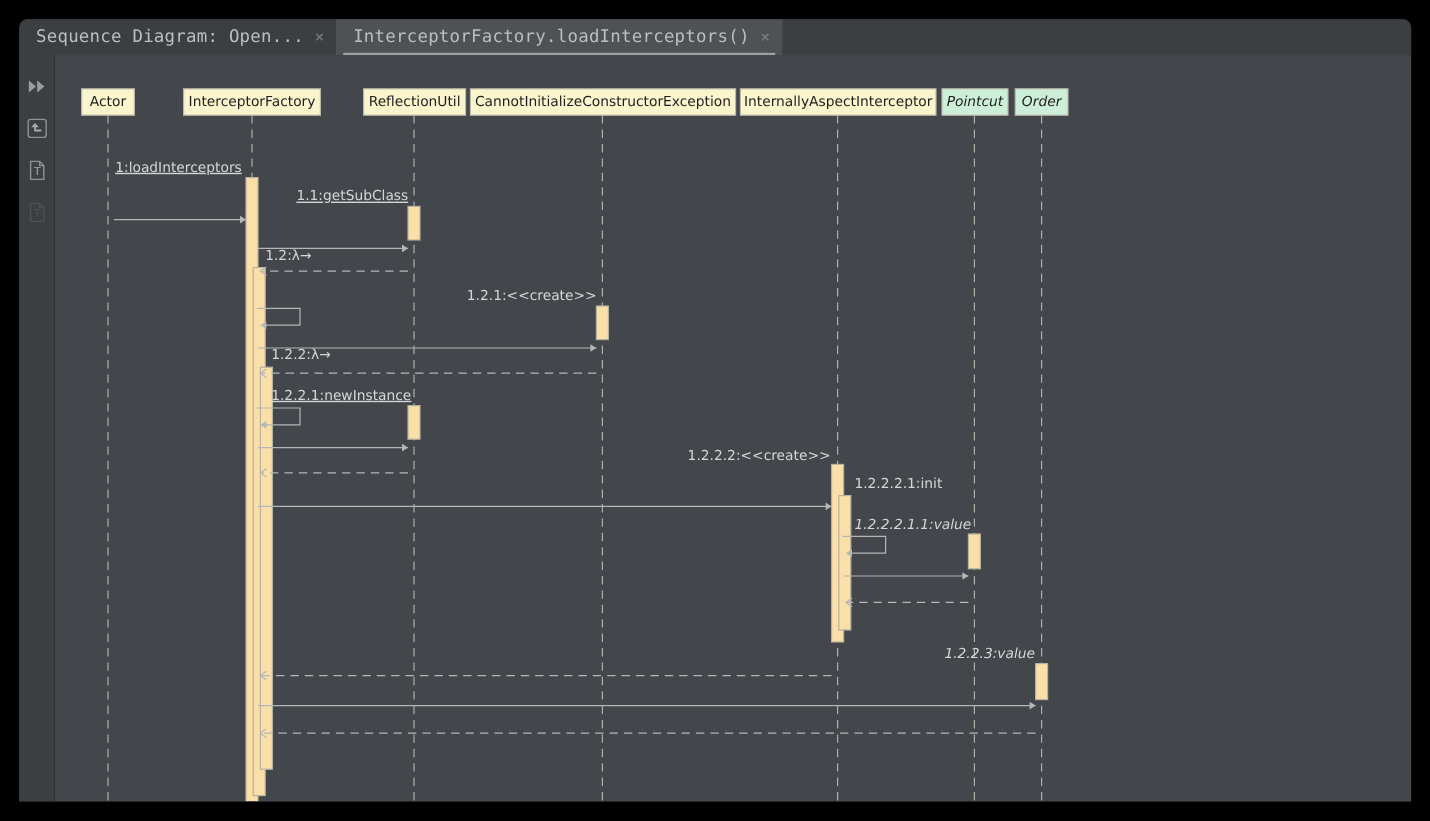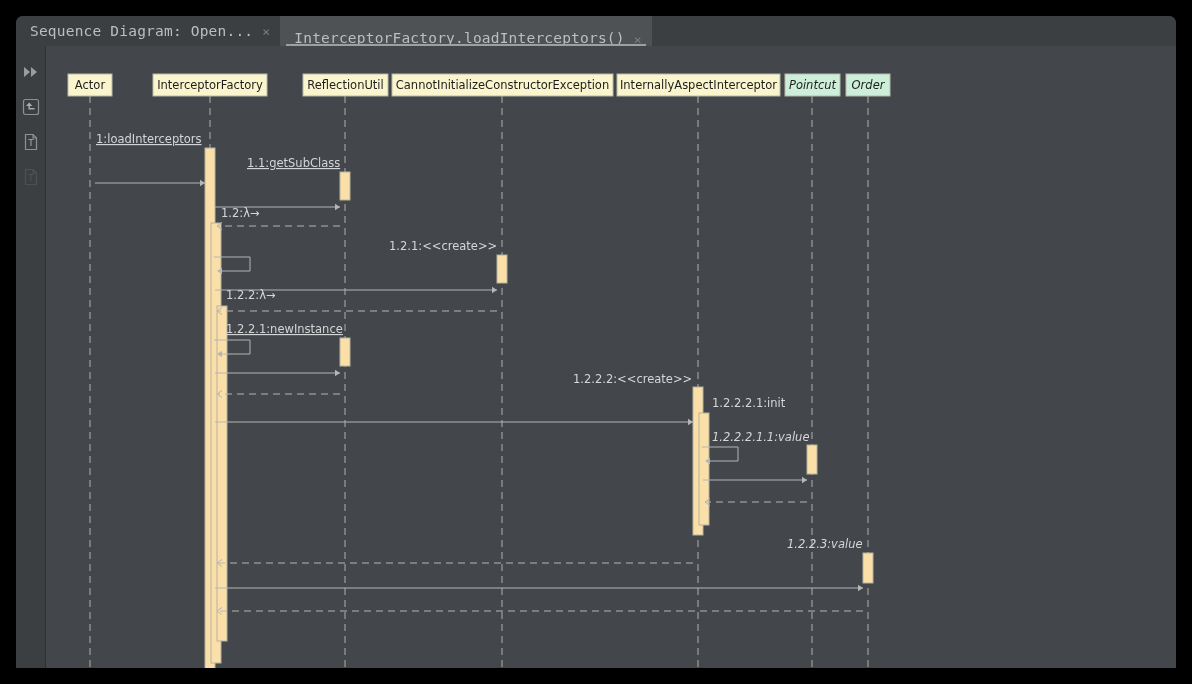--- a/index.html
+++ b/index.html
@@ -39,21 +39,20 @@
     padding: 0 10px 0 14px;
     font-family: "DejaVu Sans Mono", monospace;
     font-size: 14.5px;
     color: #bcbec0;
     letter-spacing: 0.2px;
     position: relative;
     white-space: nowrap;
   }
   .tab.active {
     background: #4e5254;
-    align-items: flex-end;
   }
   .tab.active::after {
     content: "";
     position: absolute;
     left: 6px; right: 6px; bottom: 0;
     height: 2px;
     background: #9da0a3;
   }
   .tab-close {
     margin-left: 9px;

